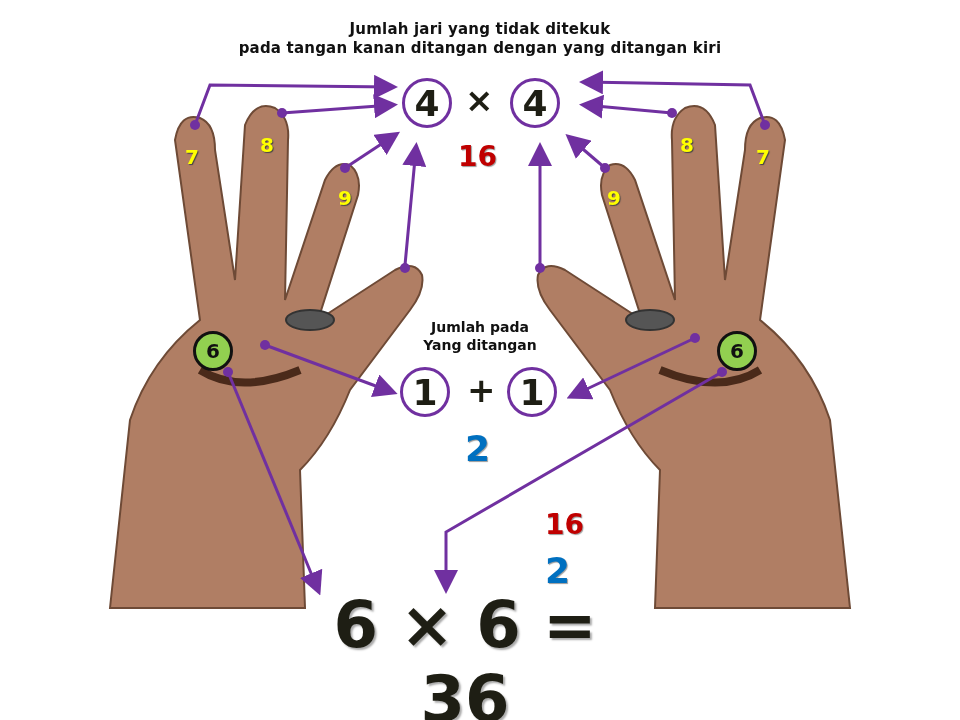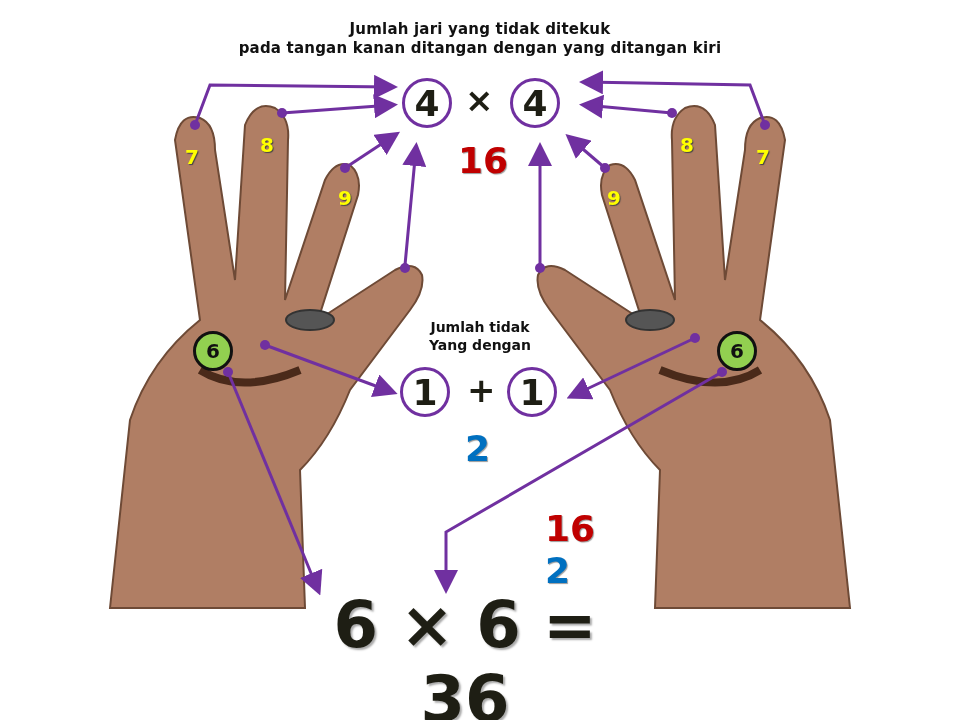--- a/index.html
+++ b/index.html
@@ -4,21 +4,21 @@
 <style>
   html,body{margin:0;padding:0;background:#fff;}
   #stage{position:relative;width:960px;height:720px;overflow:hidden;background:#fff;font-family:"DejaVu Sans",sans-serif;border-radius:6px;}
   svg#art{position:absolute;left:0;top:0;}
   .txt{position:absolute;text-align:center;white-space:nowrap;}
   .title{left:0;width:960px;top:20px;font-size:15px;font-weight:bold;color:#111;line-height:19px;letter-spacing:0.2px;}
   .sub{left:390px;width:180px;top:318px;font-size:14px;font-weight:bold;color:#111;line-height:18px;}
   .circ{position:absolute;width:50px;height:50px;border:3px solid #7030a0;border-radius:50%;box-sizing:border-box;
         display:flex;align-items:center;justify-content:center;font-size:36px;font-weight:bold;color:#1e1e14;background:#fff;}
   .op{position:absolute;font-size:34px;font-weight:bold;color:#1e1e14;}
-  .red{position:absolute;font-size:36px;font-weight:bold;color:#c00000;text-shadow:1px 1px 1px #999;text-align:right;}
+  .red{position:absolute;font-size:28px;font-weight:bold;color:#c00000;text-shadow:1px 1px 1px #999;text-align:right;}
   .blue{position:absolute;font-size:36px;font-weight:bold;color:#0070c0;text-shadow:1px 1px 1px #999;}
   .fnum{position:absolute;font-size:20px;font-weight:bold;color:#ffff00;text-shadow:1px 1px 1px #444;}
   .green{position:absolute;width:40px;height:40px;border:3px solid #111;border-radius:50%;background:#92d050;box-sizing:border-box;
          display:flex;align-items:center;justify-content:center;font-size:20px;font-weight:bold;color:#111;}
   .final{position:absolute;left:300px;width:330px;top:588px;text-align:center;font-size:64px;font-weight:bold;color:#1e1e14;text-shadow:2px 2px 2px #aaa;}
 </style>
 </head>
 <body>
 
 <div id="stage">
@@ -85,22 +85,22 @@
   <div class="fnum" style="left:260px;top:133px;">8</div>
   <div class="fnum" style="left:338px;top:186px;">9</div>
   <div class="fnum" style="left:680px;top:133px;">8</div>
   <div class="fnum" style="left:756px;top:145px;">7</div>
   <div class="fnum" style="left:607px;top:186px;">9</div>
 
   <div class="green" style="left:193px;top:331px;">6</div>
   <div class="green" style="left:717px;top:331px;">6</div>
 
   <div class="txt sub">
-    <div>Jumlah tidak</div>
-    <div>Yang dengan</div>
+    <div>Jumlah pada</div>
+    <div>Yang ditangan</div>
   </div>
 
   <div class="circ" style="left:400px;top:367px;">1</div>
   <div class="op" style="left:467px;top:370px;">+</div>
   <div class="circ" style="left:507px;top:367px;">1</div>
   <div class="blue" style="left:465px;top:428px;">2</div>
 
   <div class="red" style="left:545px;top:508px;">16</div>
   <div class="blue" style="left:545px;top:550px;">2</div>
 

